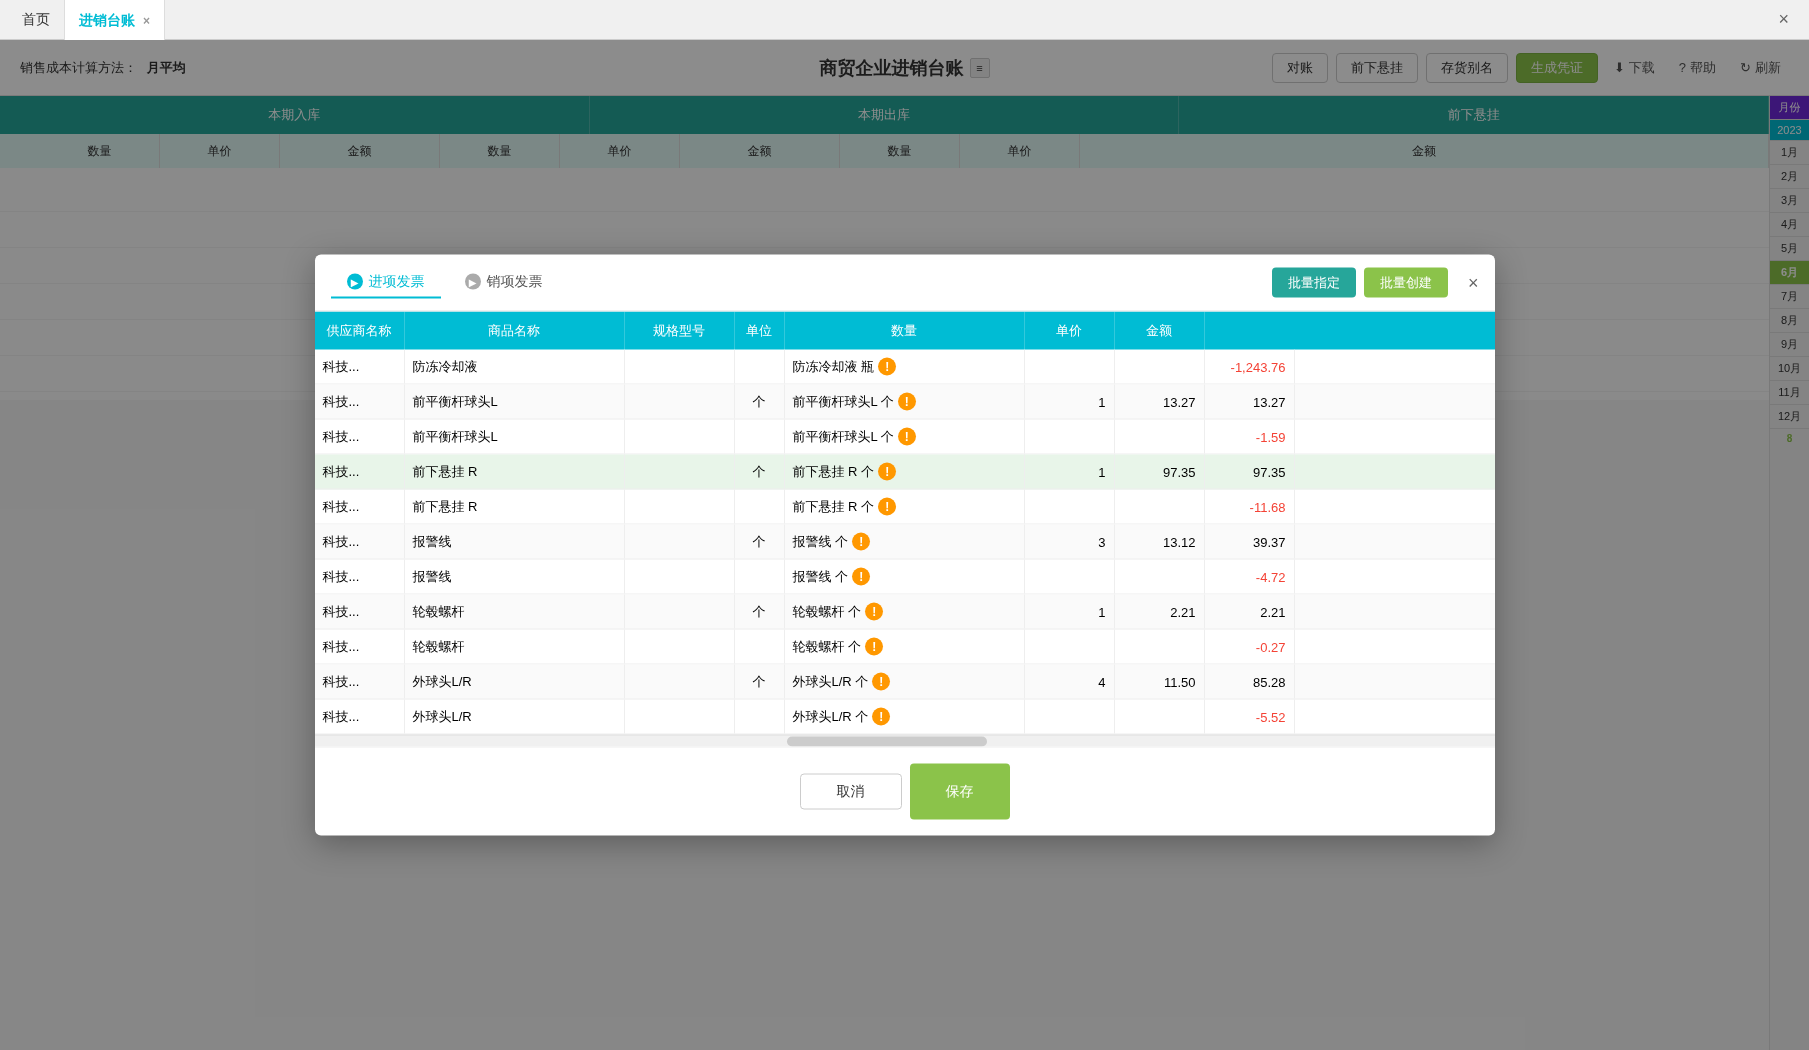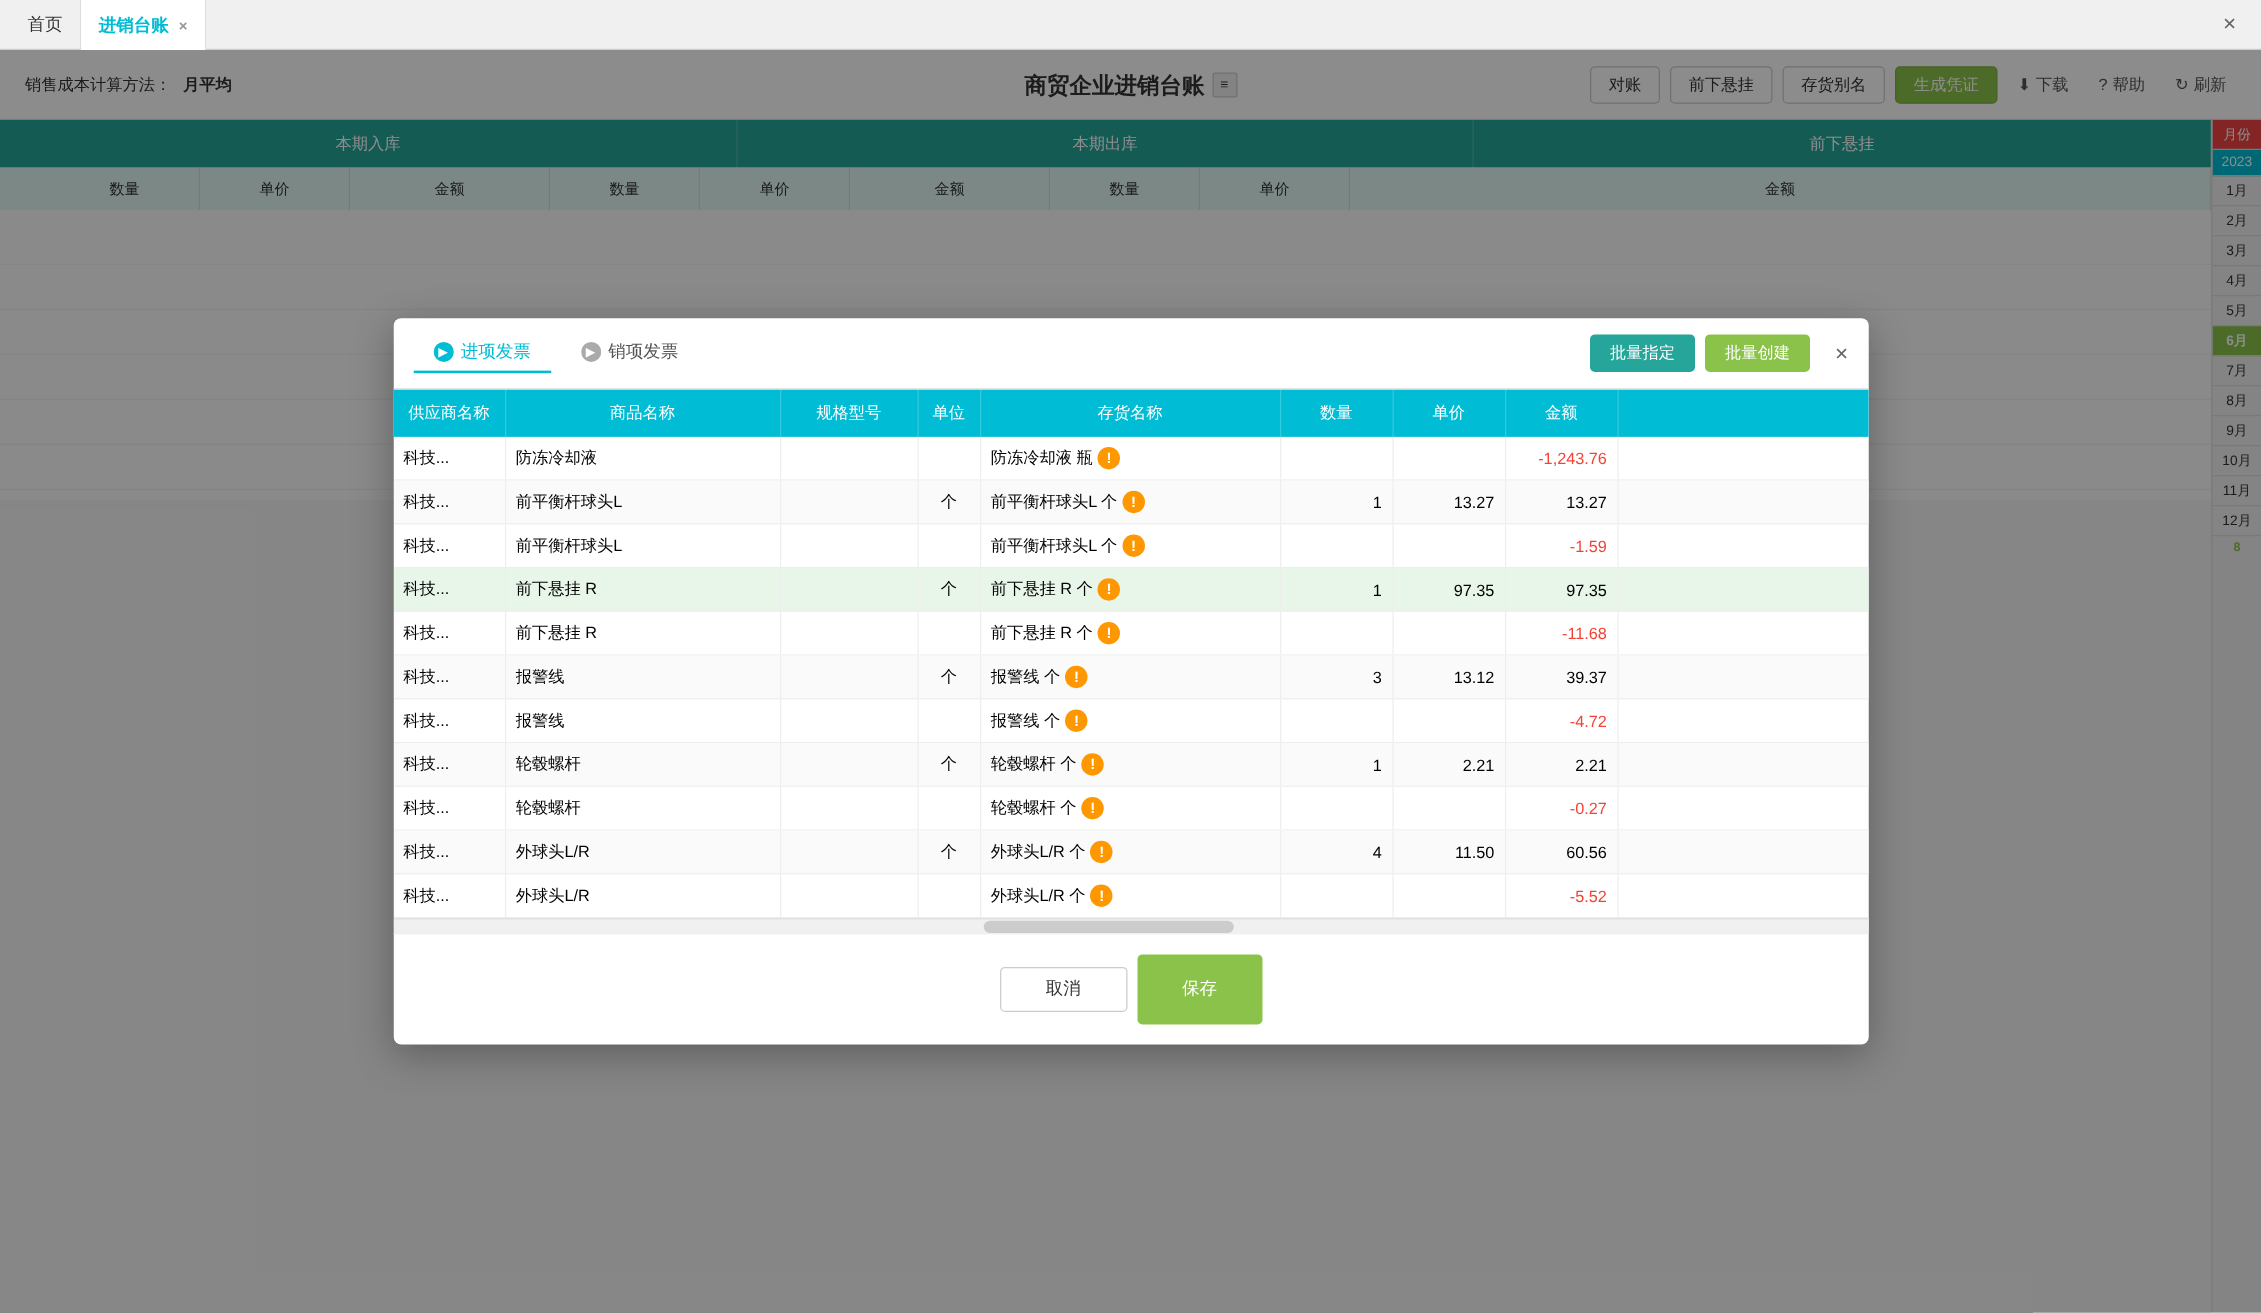--- a/index.html
+++ b/index.html
@@ -492,21 +492,21 @@
       <div style="height:36px;border-bottom:1px solid #eee;"></div>
       <div style="height:36px;border-bottom:1px solid #eee;"></div>
       <div style="height:36px;border-bottom:1px solid #eee;"></div>
       <div style="height:36px;border-bottom:1px solid #eee;"></div>
       <div style="height:36px;border-bottom:1px solid #eee;"></div>
       <div style="height:36px;border-bottom:1px solid #eee;"></div>
     </div>
   </div>
 
   <div class="right-sidebar">
-    <div class="month-item" style="background:#ef4444;color:#fff;">月份</div>
+    <div class="month-item" style="background:#6d28d9;color:#fff;">月份</div>
     <div class="year-label">2023</div>
     <div class="month-item">1月</div>
     <div class="month-item">2月</div>
     <div class="month-item">3月</div>
     <div class="month-item">4月</div>
     <div class="month-item">5月</div>
     <div class="month-item active">6月</div>
     <div class="month-item">7月</div>
     <div class="month-item">8月</div>
     <div class="month-item">9月</div>
@@ -536,21 +536,20 @@
         <button class="modal-close">×</button>
       </div>
     </div>
 
     <div class="modal-table">
       <div class="modal-table-header">
         <div class="th">供应商名称</div>
         <div class="th">商品名称</div>
         <div class="th">规格型号</div>
         <div class="th">单位</div>
-        <div class="th">存货名称</div>
         <div class="th">数量</div>
         <div class="th">单价</div>
         <div class="th">金额</div>
       </div>
 
       <div class="modal-table-body">
 
         <div class="modal-table-row">
           <div class="td left">科技...</div>
           <div class="td left">防冻冷却液</div>
@@ -681,21 +680,21 @@
           <div class="td left">科技...</div>
           <div class="td left">外球头L/R</div>
           <div class="td"></div>
           <div class="td">个</div>
           <div class="td left" style="gap:4px;">
             外球头L/R 个
             <span class="warn-icon">!</span>
           </div>
           <div class="td right">4</div>
           <div class="td right">11.50</div>
-          <div class="td right">60.56</div>
+          <div class="td right">85.28</div>
         </div>
 
         <div class="modal-table-row">
           <div class="td left">科技...</div>
           <div class="td left">外球头L/R</div>
           <div class="td"></div>
           <div class="td"></div>
           <div class="td left" style="gap:4px;">
             外球头L/R 个
             <span class="warn-icon">!</span>

